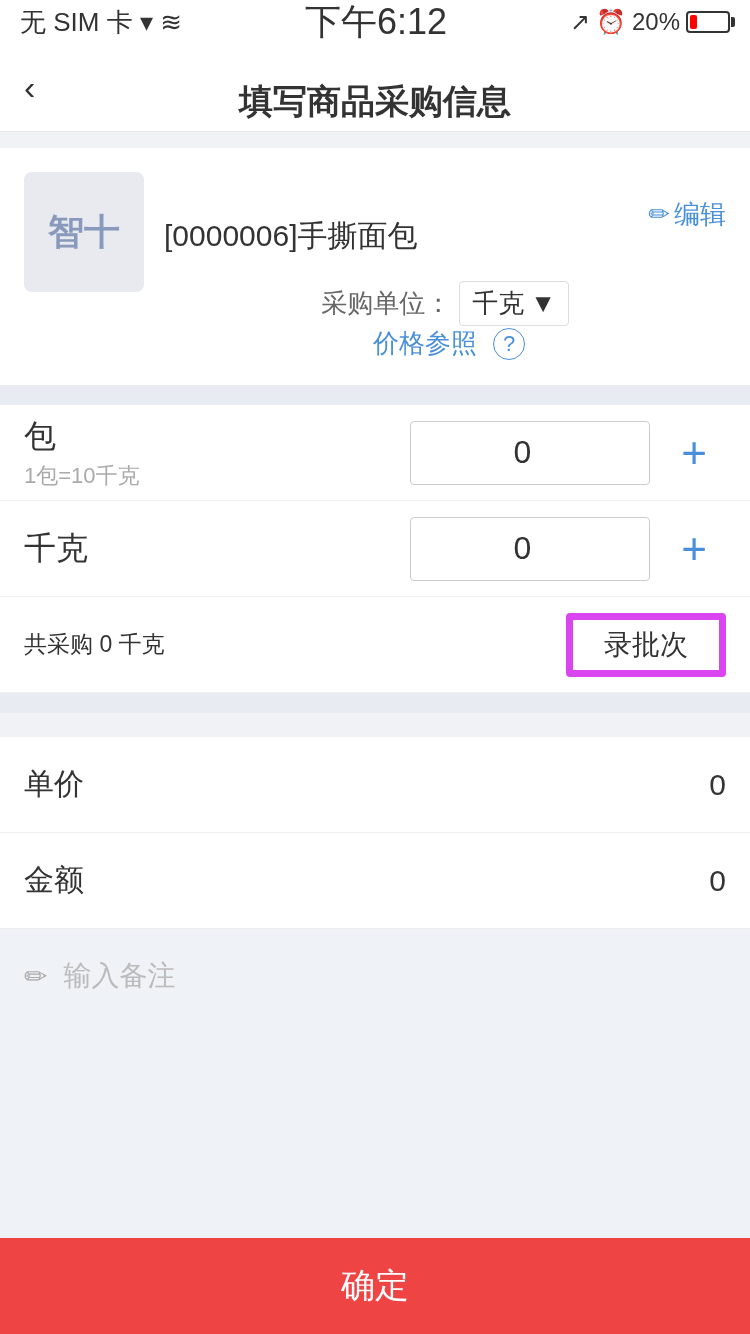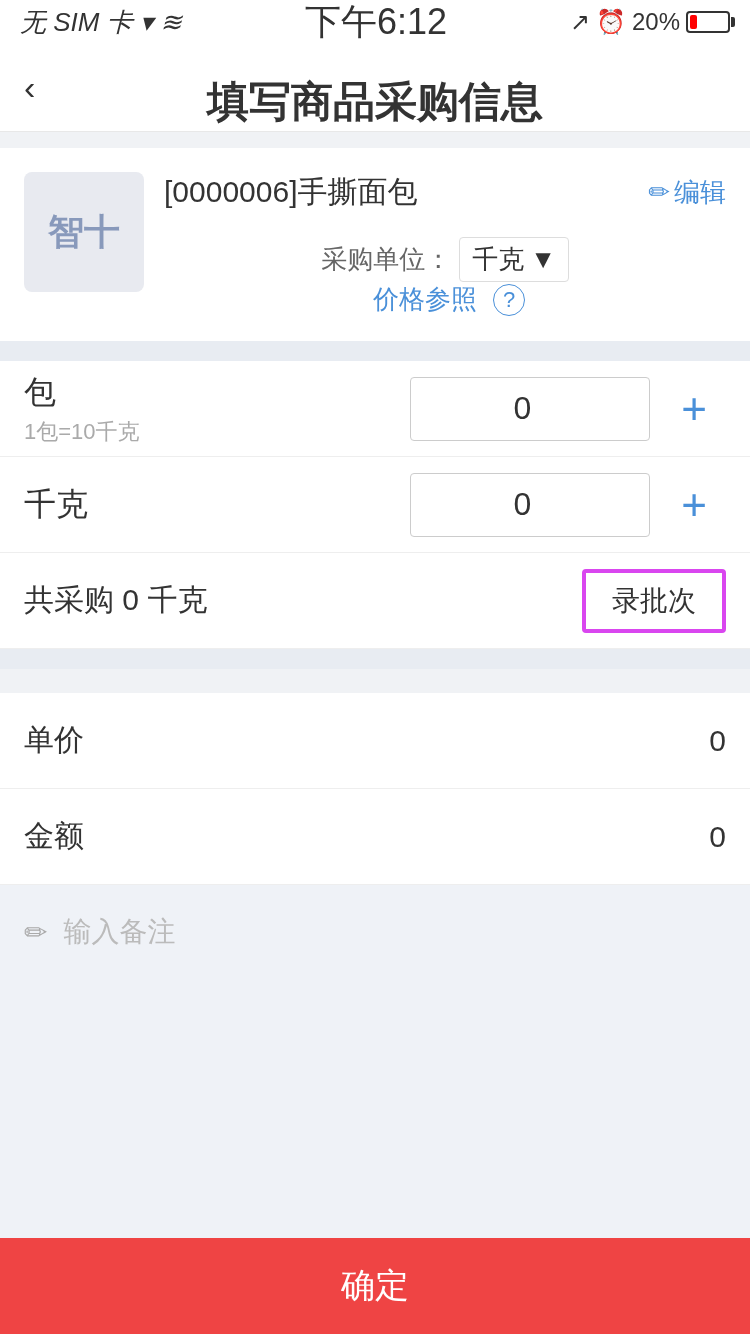--- a/index.html
+++ b/index.html
@@ -18,21 +18,21 @@
       width: 750px;
       height: 44px;
       background: #fff;
       display: flex;
       align-items: center;
       justify-content: space-between;
       padding: 0 20px;
       font-size: 26px;
       color: #333;
     }
-    .status-left { display: flex; align-items: flex-start; gap: 8px; font-style: italic; }
+    .status-left { display: flex; align-items: flex-start; gap: 8px; }
     .status-center { font-size: 36px; font-weight: 500; }
     .status-right { display: flex; align-items: center; gap: 6px; font-size: 24px; }
     .battery {
       width: 44px; height: 22px; border: 2px solid #333; border-radius: 4px;
       position: relative; display: inline-flex; align-items: center; padding: 2px;
     }
     .battery::after {
       content: ''; position: absolute; right: -7px; top: 50%;
       transform: translateY(-50%);
       width: 4px; height: 10px; background: #333; border-radius: 0 2px 2px 0;
@@ -53,21 +53,21 @@
       border-bottom: 1px solid #e8e8e8;
     }
     .nav-back {
       position: absolute;
       left: 24px;
       font-size: 34px;
       color: #333;
       cursor: pointer;
     }
     .nav-title {
-      font-size: 42px;
+      font-size: 34px;
       font-weight: 600;
       color: #333;
       margin-top: 28px;
     }
 
     
     .product-card {
       background: #fff;
       margin-top: 16px;
       padding: 24px;
@@ -95,20 +95,21 @@
     }
     .product-name-row {
       display: flex;
       align-items: center;
       justify-content: space-between;
     }
     .product-name {
       font-size: 30px;
       color: #333;
       font-weight: 500;
+      margin-top: 44px;
     }
     .edit-btn {
       font-size: 26px;
       color: #4a90d9;
       cursor: pointer;
       display: flex;
       align-items: center;
       gap: 4px;
     }
     .unit-row {
@@ -211,27 +212,27 @@
     .total-row {
       background: #fff;
       display: flex;
       align-items: center;
       justify-content: space-between;
       padding: 0 24px;
       height: 96px;
       border-bottom: 1px solid #eee;
     }
     .total-text {
-      font-size: 30px;
+      font-size: 23px;
       color: #333;
     }
     .record-btn {
-      width: 144px;
+      width: 160px;
       height: 64px;
-      border: 4px solid #d946ef;
+      border: 7px solid #d946ef;
       border-radius: 4px;
       background: #fff;
       font-size: 28px;
       color: #333;
       cursor: pointer;
       display: flex;
       align-items: center;
       justify-content: center;
     }
 

